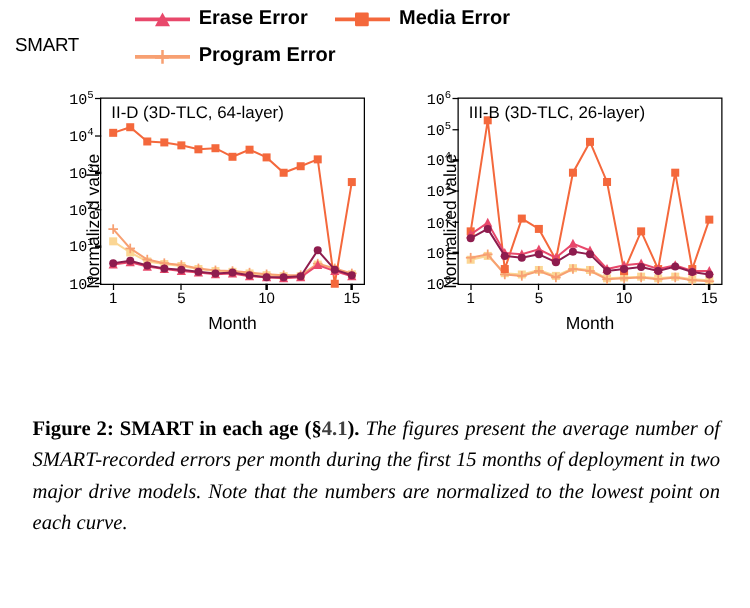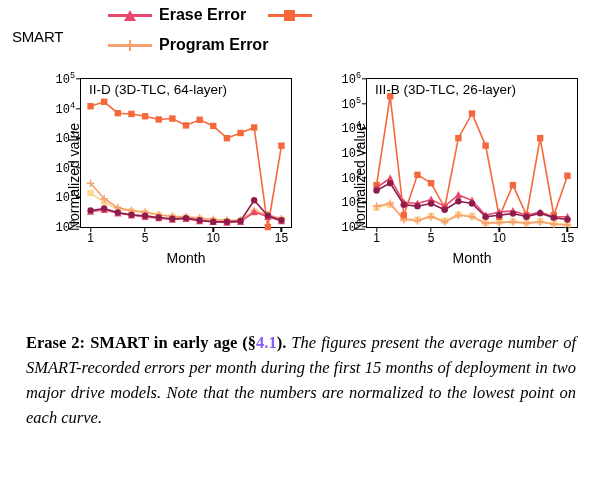--- a/index.html
+++ b/index.html
@@ -192,21 +192,21 @@
     left: 26px;
     top: 330px;
     width: 550px;
     font-family: "Liberation Serif", serif;
     font-size: 16.5px;
     line-height: 1.52;
     text-align: justify;
   }
   .caption b { font-weight: bold; }
   .caption i { font-style: italic; }
-  .ref { color: #8b5cf6; }
+  .ref { color: #404040; }
 </style>
 </head>
 <body>
 
 <div class="figure">
 
   <div class="legend">
     <div class="legend-title">SMART</div>
 
     <div class="legend-row row1">
@@ -215,20 +215,21 @@
           <span class="seg" style="background:#e8486b"></span>
           <span class="mk tri" style="border-bottom-color:#e8486b"></span>
         </span>
         <span class="legend-label">Erase Error</span>
       </div>
       <div class="legend-entry">
         <span class="legend-line">
           <span class="seg" style="background:#f4683c"></span>
           <span class="mk square" style="background:#f4683c"></span>
         </span>
+        <span class="legend-label">Media Error</span>
       </div>
     </div>
 
     <div class="legend-row row2">
       <div class="legend-entry">
         <span class="legend-line">
           <span class="seg" style="background:#f7a072"></span>
           <span class="mk plus" style="color:#f7a072"></span>
         </span>
         <span class="legend-label">Program Error</span>
@@ -562,17 +563,17 @@
         <div class="xtick" style="left: 30.5195%;">5</div>
         <div class="xtickmark" style="left: 62.987%;"></div>
         <div class="xtick" style="left: 62.987%;">10</div>
         <div class="xtickmark" style="left: 95.4545%;"></div>
         <div class="xtick" style="left: 95.4545%;">15</div>
       </div>
     <div class="xlabel">Month</div>
   </div>
 
   <div class="caption">
-    <b>Erase 2: SMART in early age (§</b><b class="ref">4.1</b><b>).</b>
+    <b>Figure 2: SMART in each age (§</b><b class="ref">4.1</b><b>).</b>
     <i>The figures present the average number of SMART-recorded errors per month during the first 15 months of deployment in two major drive models. Note that the numbers are normalized to the lowest point on each curve.</i>
   </div>
 
 </div>
 
 </body></html>

